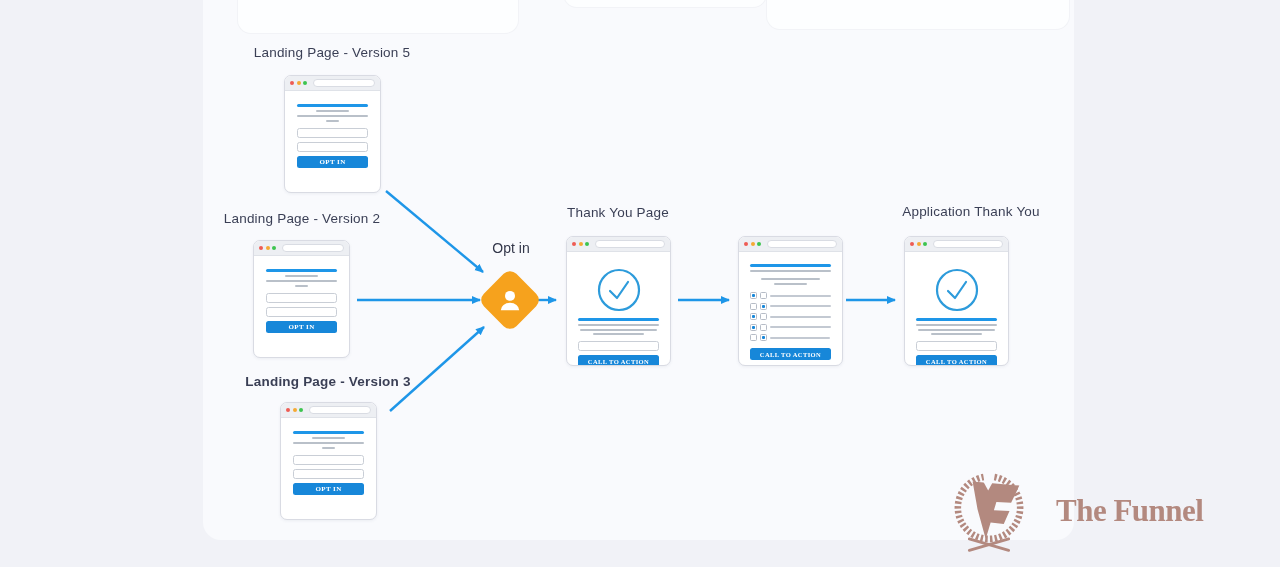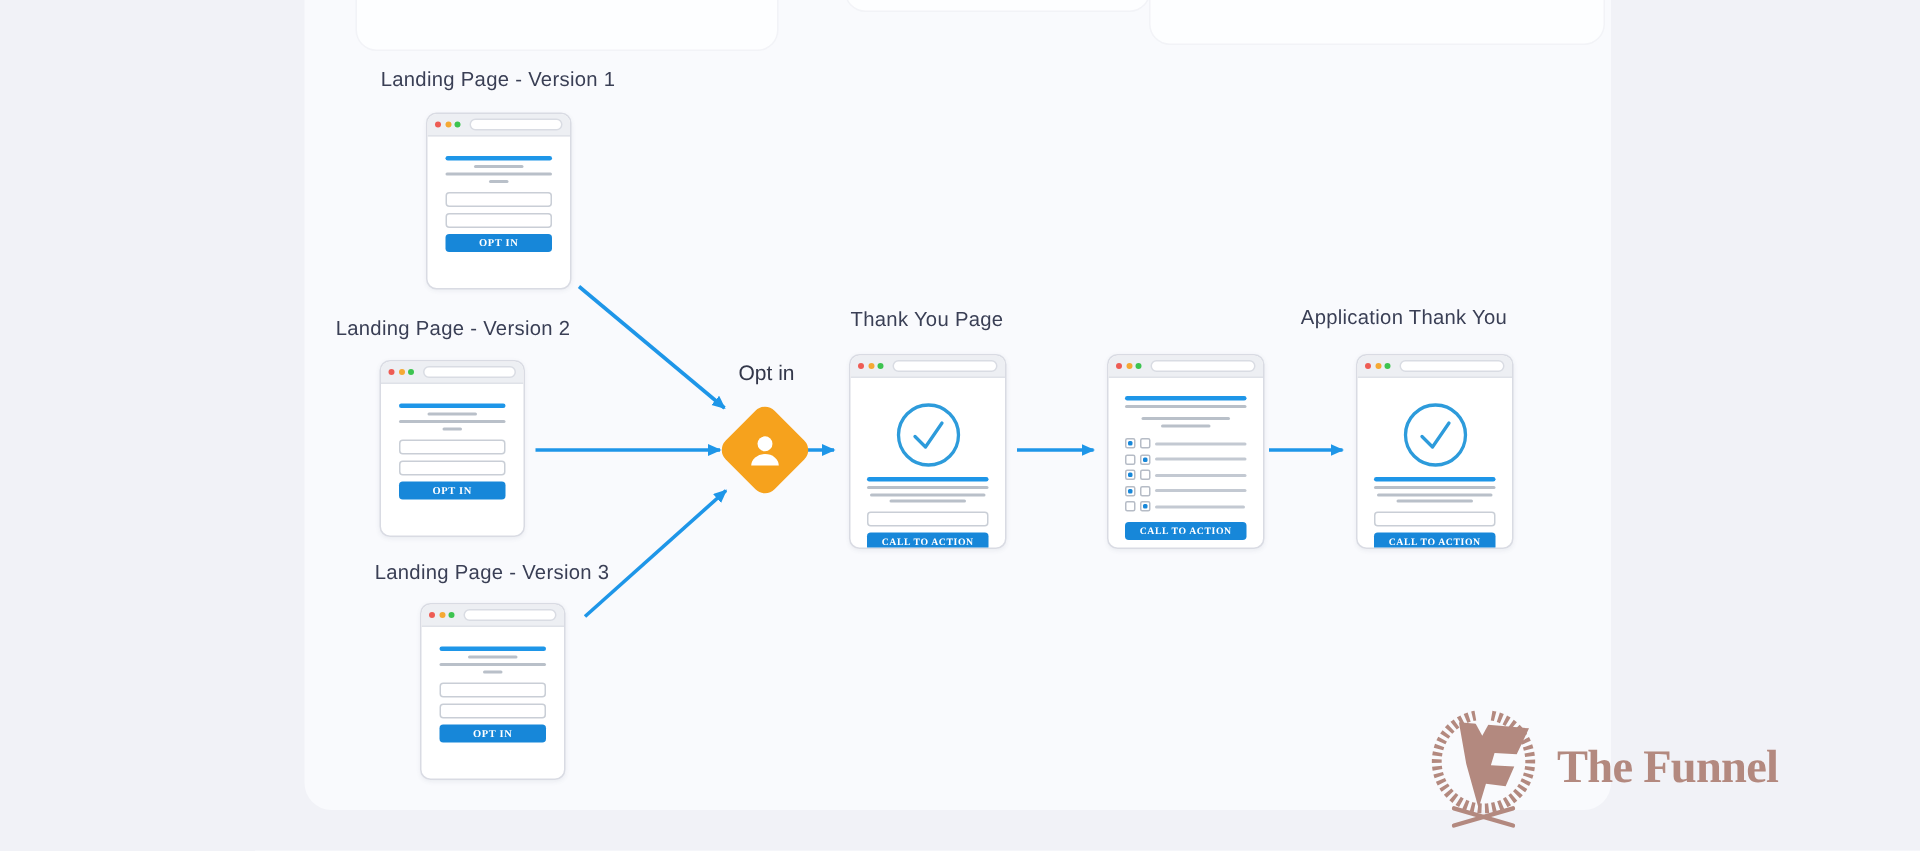--- a/index.html
+++ b/index.html
@@ -81,21 +81,21 @@
   }
   .diamond svg { transform:rotate(-45deg); }
   .optin-label {
     position:absolute; left:461px; top:240px; width:100px; text-align:center;
     font-size:14px; font-weight:500; color:#33374a;
   }
 
   .arrows { position:absolute; inset:0; width:1280px; height:567px; pointer-events:none; }
 
   
-  .logo { position:absolute; left:948px; top:468px; display:flex; align-items:center; gap:8px; }
+  .logo { position:absolute; left:948px; top:468px; display:flex; align-items:center; gap:26px; }
   .logo-text {
     font-family:"Liberation Serif", serif; font-weight:bold;
     font-size:31px; line-height:30px; letter-spacing:-.5px;
   }
   .check-wrap { margin-top:8px; }
 </style>
 </head>
 <body>
 
 <div class="stage">
@@ -112,21 +112,21 @@
       </marker>
     </defs>
     <line x1="386" y1="191" x2="483" y2="272" stroke="#1e96e8" stroke-width="2.4" marker-end="url(#ah)"></line>
     <line x1="357" y1="300" x2="480" y2="300" stroke="#1e96e8" stroke-width="2.4" marker-end="url(#ah)"></line>
     <line x1="390" y1="411" x2="484" y2="327" stroke="#1e96e8" stroke-width="2.4" marker-end="url(#ah)"></line>
     <line x1="534" y1="300" x2="556" y2="300" stroke="#1e96e8" stroke-width="2.4" marker-end="url(#ah)"></line>
     <line x1="678" y1="300" x2="729" y2="300" stroke="#1e96e8" stroke-width="2.4" marker-end="url(#ah)"></line>
     <line x1="846" y1="300" x2="895" y2="300" stroke="#1e96e8" stroke-width="2.4" marker-end="url(#ah)"></line>
   </svg>
 
-  <div class="node-title" style="left:222px; top:45px;">Landing Page - Version 1</div>
+  <div class="node-title" style="left:222px; top:45px;">Landing Page - Version 5</div>
   <div class="window win-sm" style="left:284px; top:75px;">
     <div class="chrome">
       <span class="dot r"></span>
       <span class="dot o"></span>
       <span class="dot g"></span>
       <span class="urlbar"></span>
     </div>
     <div class="body-sm">
       <div class="ln ln-blue"></div>
       <div class="ln ln-gray" style="width:46%; margin-top:3px;"></div>
@@ -150,21 +150,21 @@
       <div class="ln ln-blue"></div>
       <div class="ln ln-gray" style="width:46%; margin-top:3px;"></div>
       <div class="ln ln-gray" style="width:100%; margin-top:3px;"></div>
       <div class="ln ln-gray" style="width:18%; margin-top:3px;"></div>
       <div class="field" style="margin-top:6px;"></div>
       <div class="field" style="margin-top:4px;"></div>
       <div class="btn" style="margin-top:4px;">OPT IN</div>
     </div>
   </div>
 
-  <div class="node-title" style="left:218px; top:374px;">Landing Page - Version 3</div>
+  <div class="node-title" style="left:218px; top:374px;font-weight:bold;">Landing Page - Version 3</div>
   <div class="window win-sm" style="left:280px; top:402px;">
     <div class="chrome">
       <span class="dot r"></span>
       <span class="dot o"></span>
       <span class="dot g"></span>
       <span class="urlbar"></span>
     </div>
     <div class="body-sm">
       <div class="ln ln-blue"></div>
       <div class="ln ln-gray" style="width:46%; margin-top:3px;"></div>
@@ -242,21 +242,21 @@
         <div class="cb-row">
           <span class="cb"></span>
           <span class="cb on"></span>
           <span class="cb-line" style="width:74%;"></span>
         </div>
       </div>
       <div class="btn" style="margin-top:7px; font-size:6.5px;">CALL TO ACTION</div>
     </div>
   </div>
 
-  <div class="node-title" style="left:826px; top:204px;">Application Thank You</div>
+  <div class="node-title" style="left:861px; top:204px;">Application Thank You</div>
   <div class="window win-md" style="left:904px; top:236px;">
     <div class="chrome">
       <span class="dot r"></span>
       <span class="dot o"></span>
       <span class="dot g"></span>
       <span class="urlbar"></span>
     </div>
     <div class="body-md">
       <svg class="check-wrap" width="44" height="44" viewBox="0 0 44 44">
         <circle cx="22" cy="22" r="20" fill="none" stroke="#2d9bdb" stroke-width="2.2"></circle>

